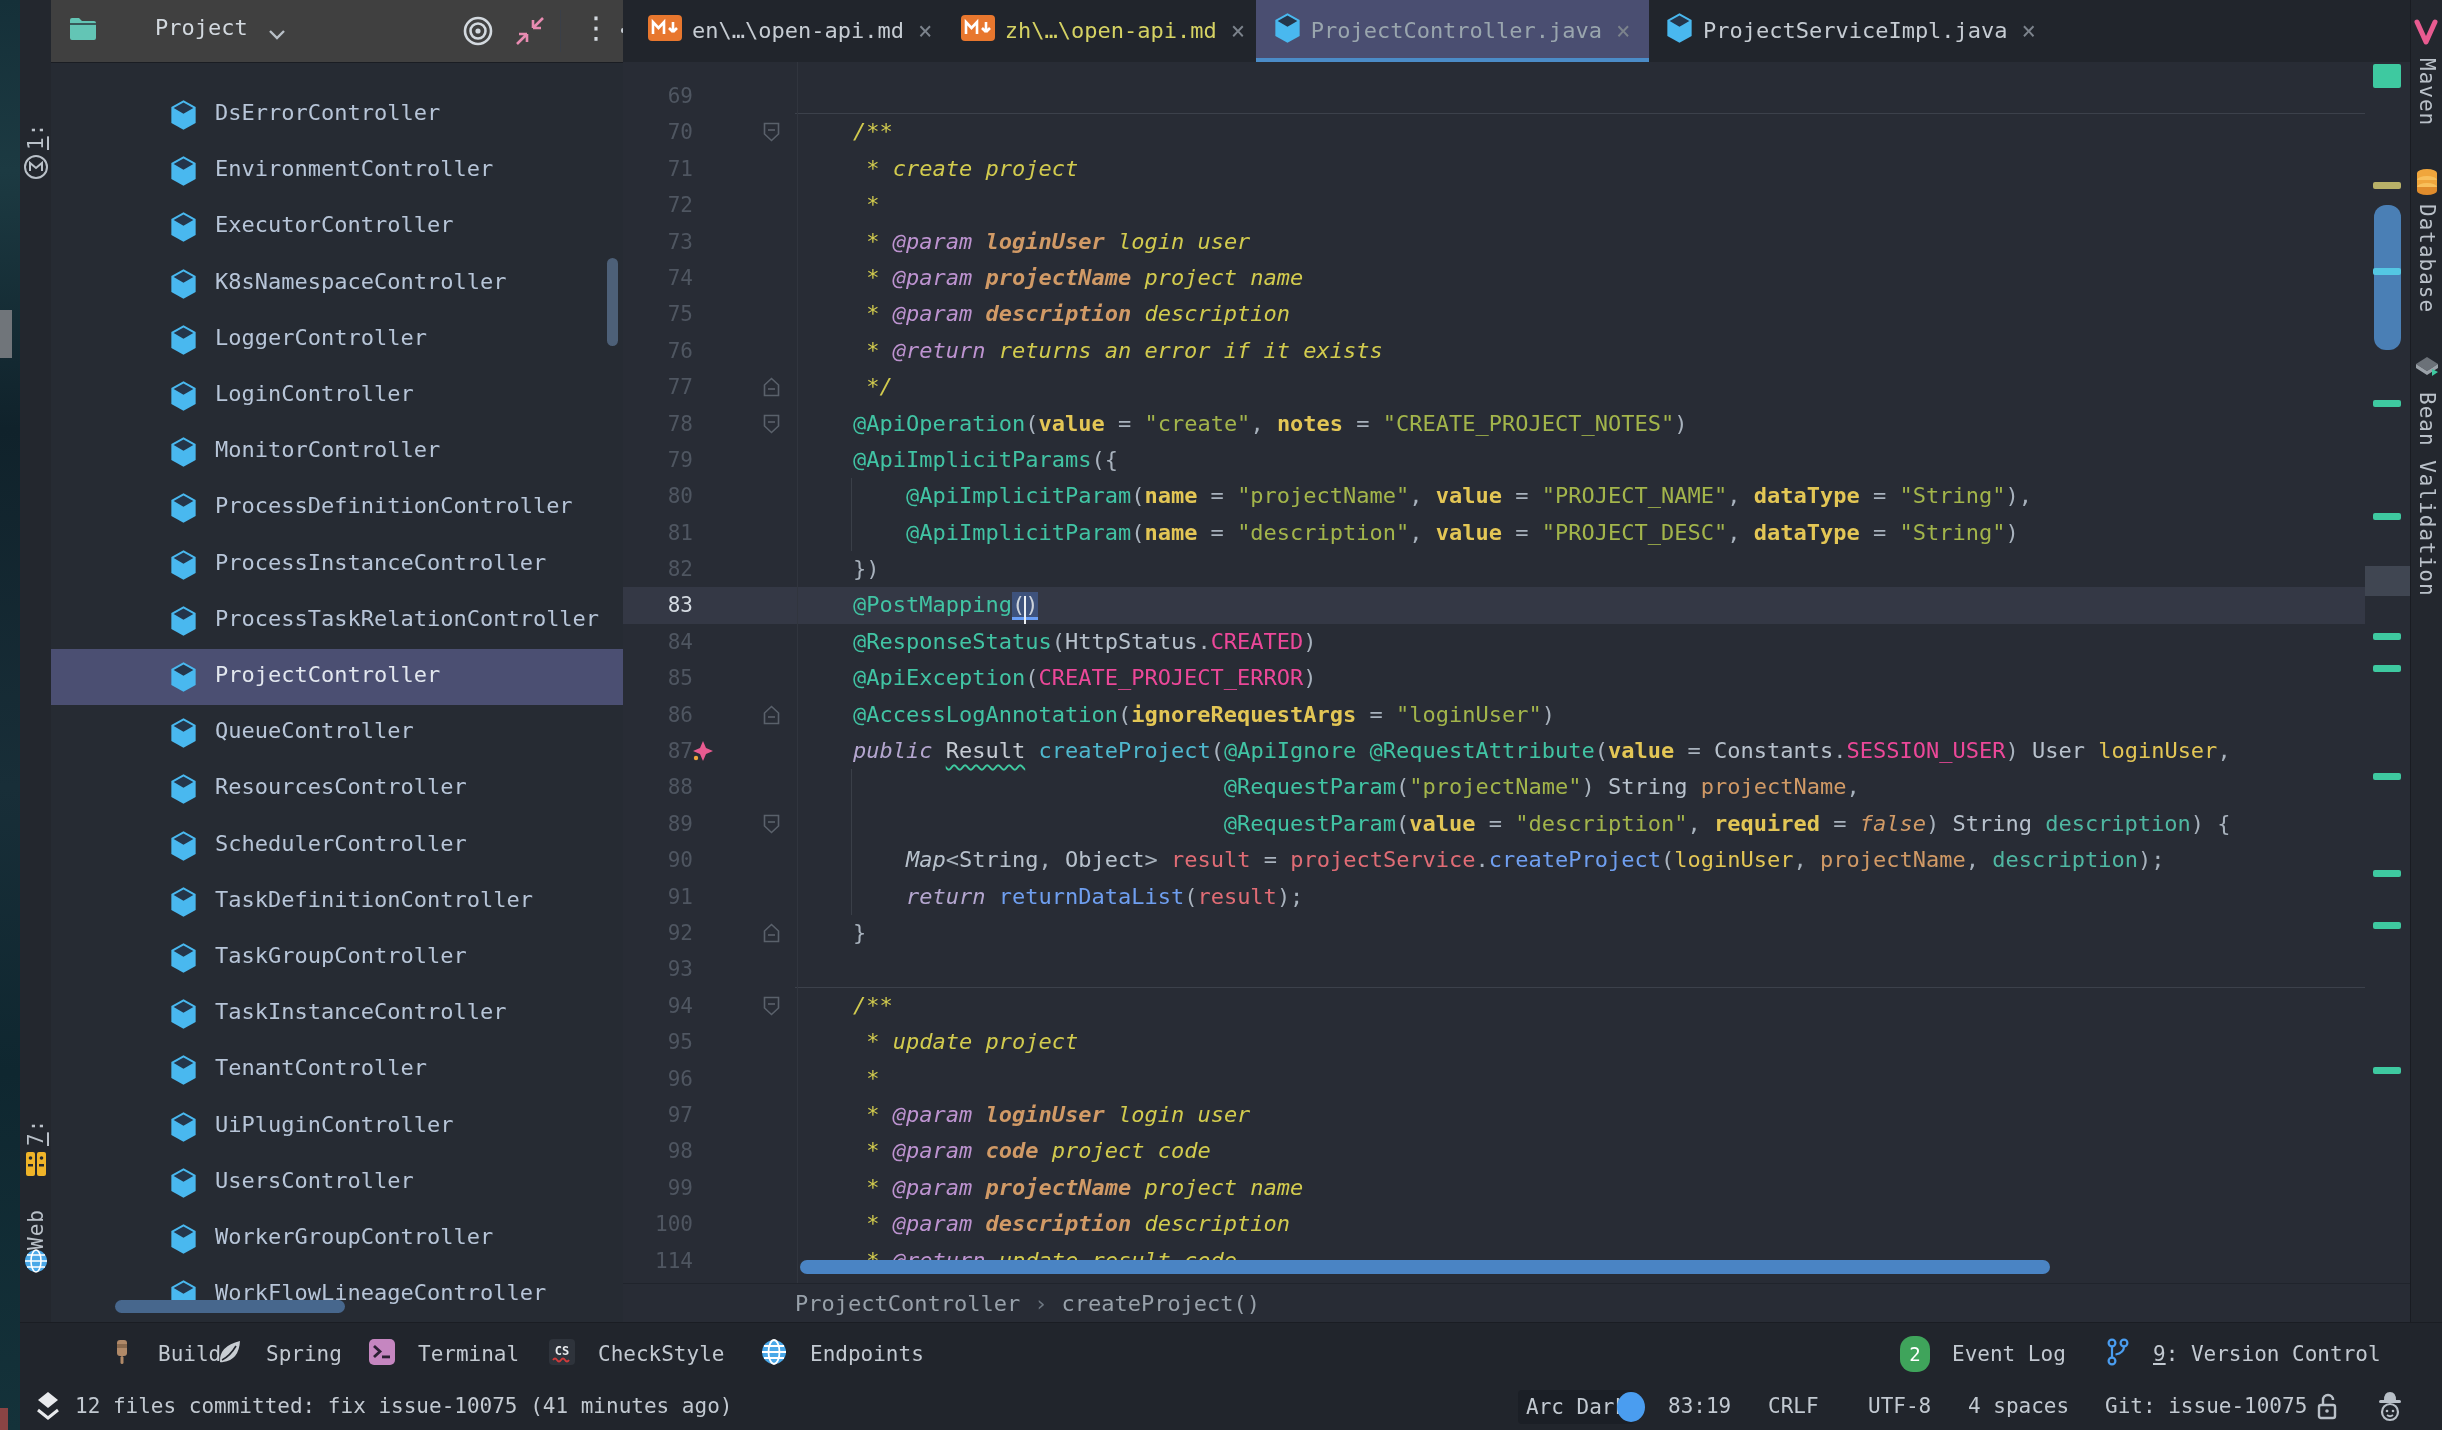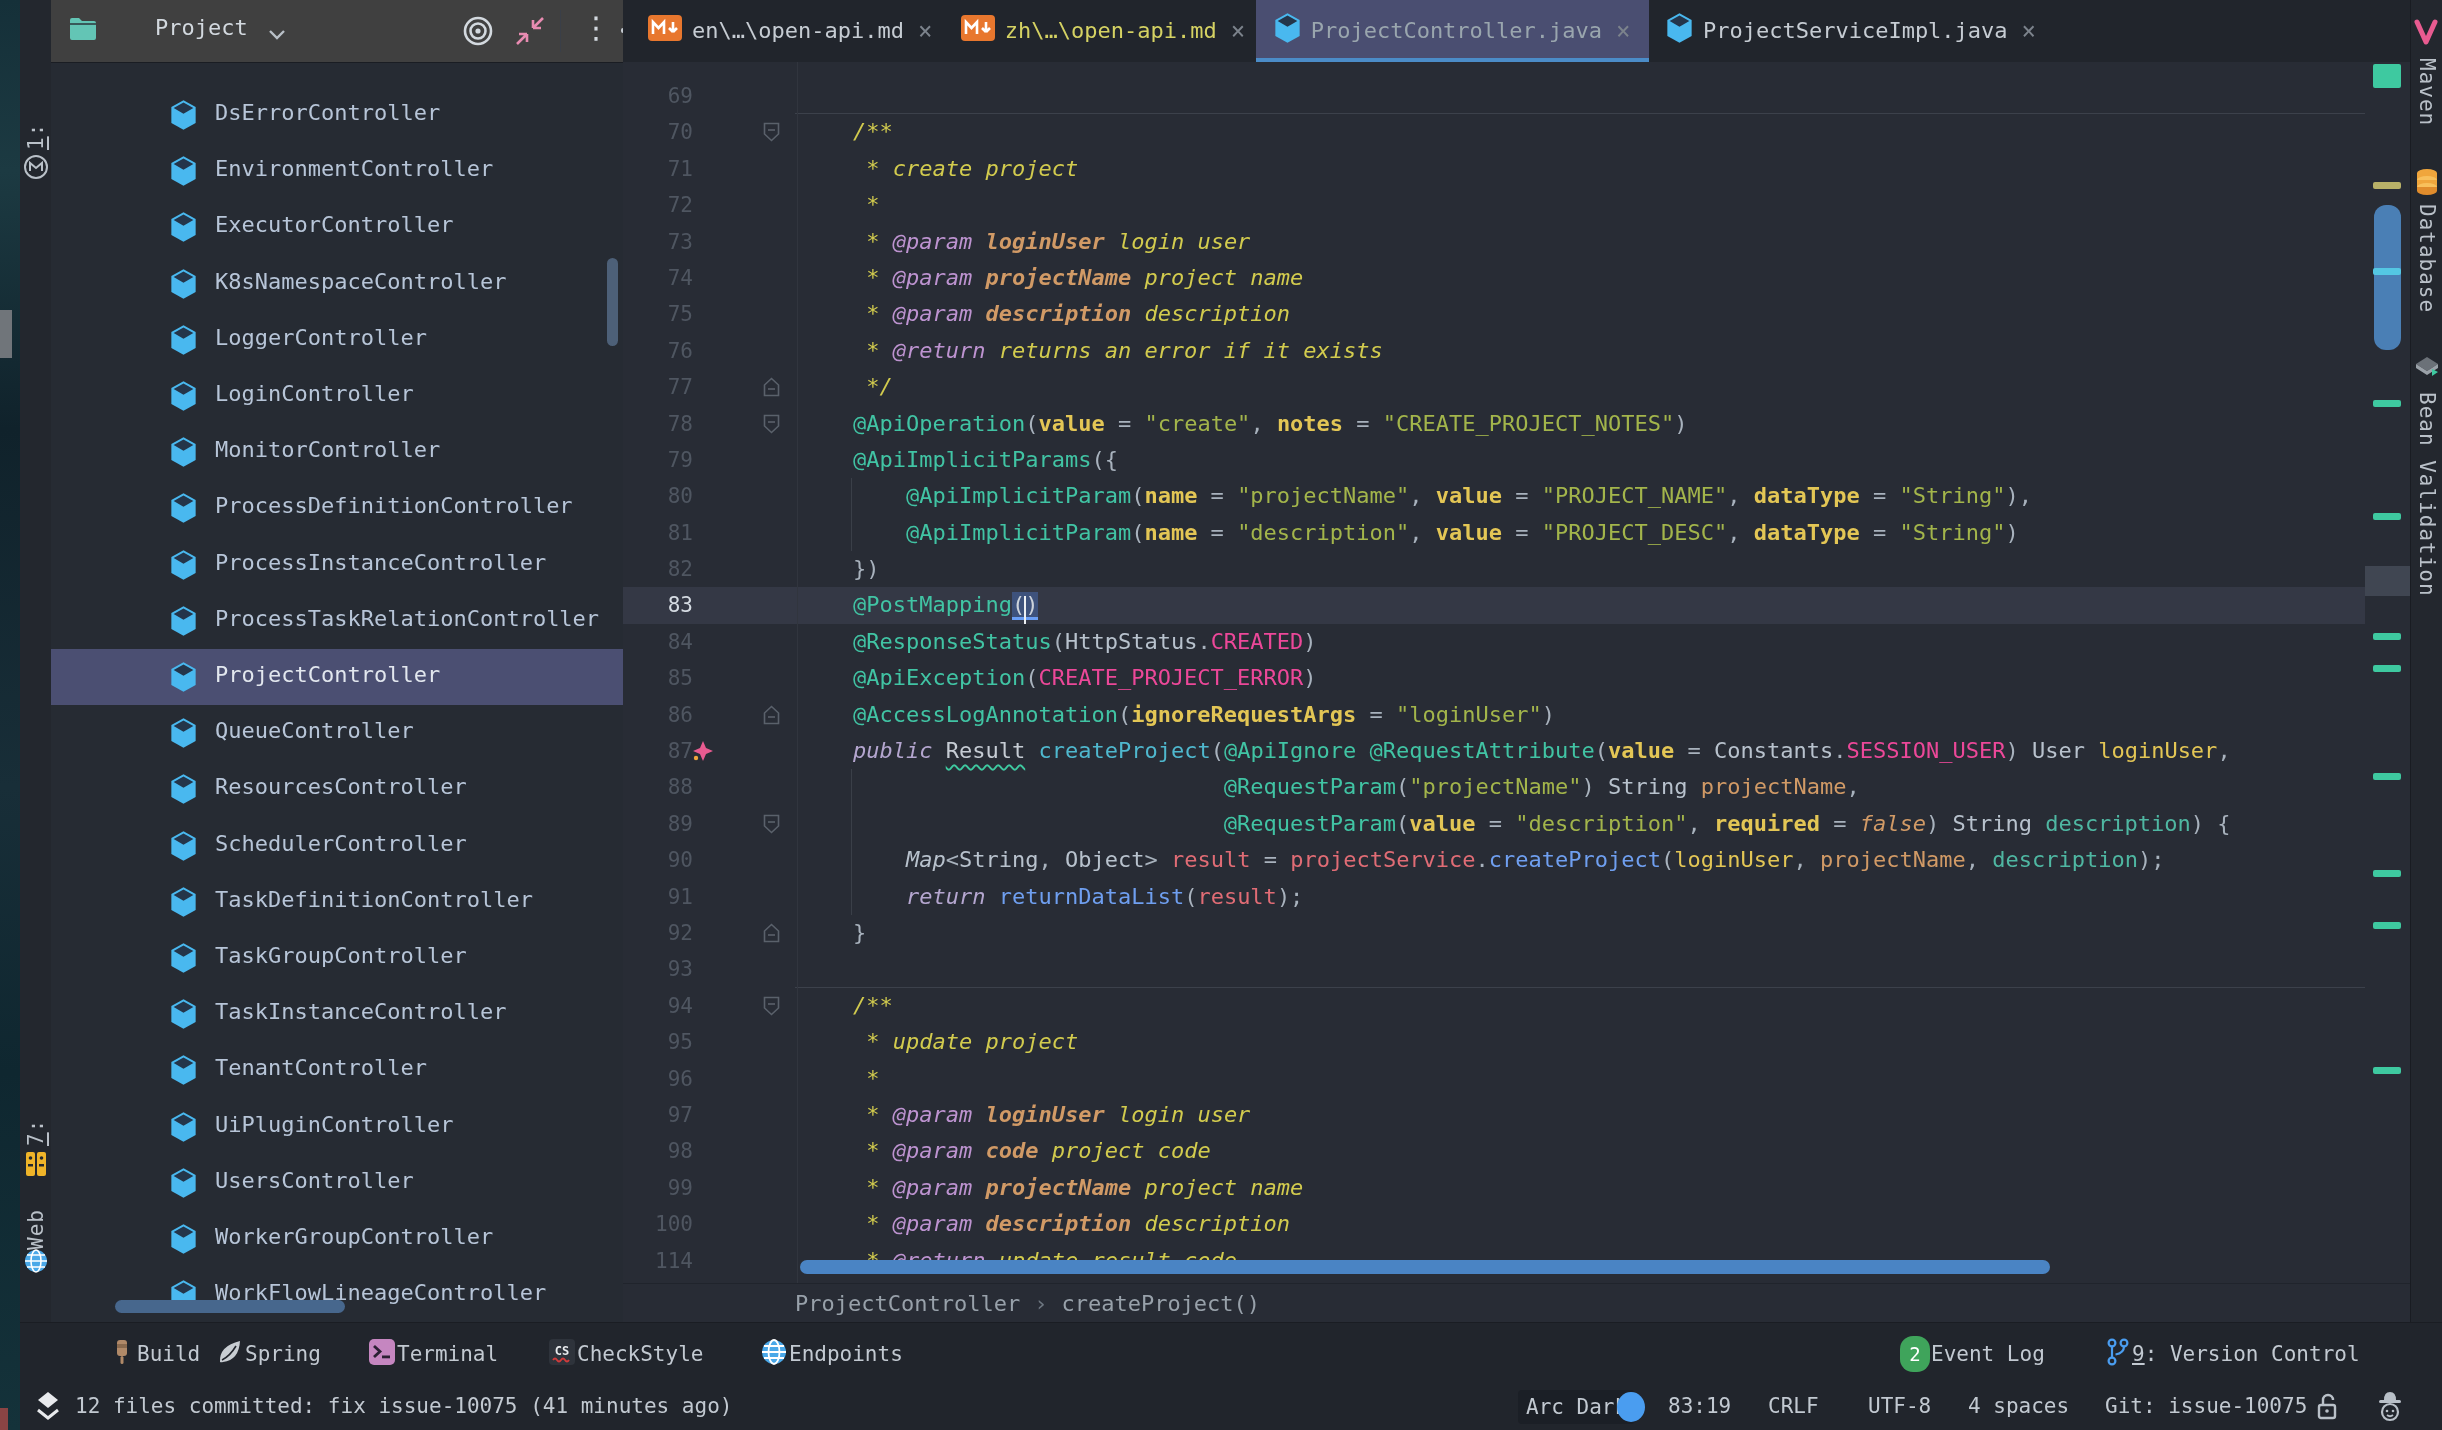--- a/index.html
+++ b/index.html
@@ -81,21 +81,21 @@
   #stripe{left:2365px;top:62px;width:45px;height:1221px;background:#282c35;}
   .mark{position:absolute;border-radius:2px;}
   
   #breadcrumbs{left:623px;top:1283px;width:1787px;height:39px;background:#282c35;border-top:1px solid #20242c;
     display:flex;align-items:center;gap:14px;padding-left:172px;box-sizing:border-box;color:#98a1aa;}
   #breadcrumbs .bsep{color:#6d7680;}
   
   #toolbar-right{left:2410px;top:0;width:32px;height:1384px;background:#23272e;border-left:1px solid #191c22;}
   
   #bottom-toolbar{left:20px;top:1322px;width:2422px;height:62px;background:#21252c;border-top:1px solid #1a1d23;}
-  .bt-item{position:absolute;top:0;height:62px;display:flex;align-items:center;gap:1px;color:#c2c9d1;font-size:21px;}
+  .bt-item{position:absolute;top:0;height:62px;display:flex;align-items:center;gap:22px;color:#c2c9d1;font-size:21px;}
   #event-badge{width:30px;height:36px;border-radius:13px;background:#3fa45b;color:#fff;
     display:flex;align-items:center;justify-content:center;font-size:19px;}
   
   #status-bar{left:20px;top:1384px;width:2422px;height:46px;background:#21252c;display:flex;align-items:center;font-size:21px;}
   #status-msg{position:absolute;left:55px;top:10px;color:#c2c9d1;white-space:pre;}
   #theme-chip{position:absolute;left:1498px;top:6px;height:34px;background:#1b1f26;border-radius:4px;
     display:flex;align-items:center;padding:0 8px;color:#c2c9d1;}
   #theme-dot{position:absolute;left:1597px;top:8px;width:28px;height:30px;border-radius:50%;background:#4a9df0;}
   .seg{position:absolute;top:10px;color:#c2c9d1;white-space:pre;}
   svg{overflow:visible;}

